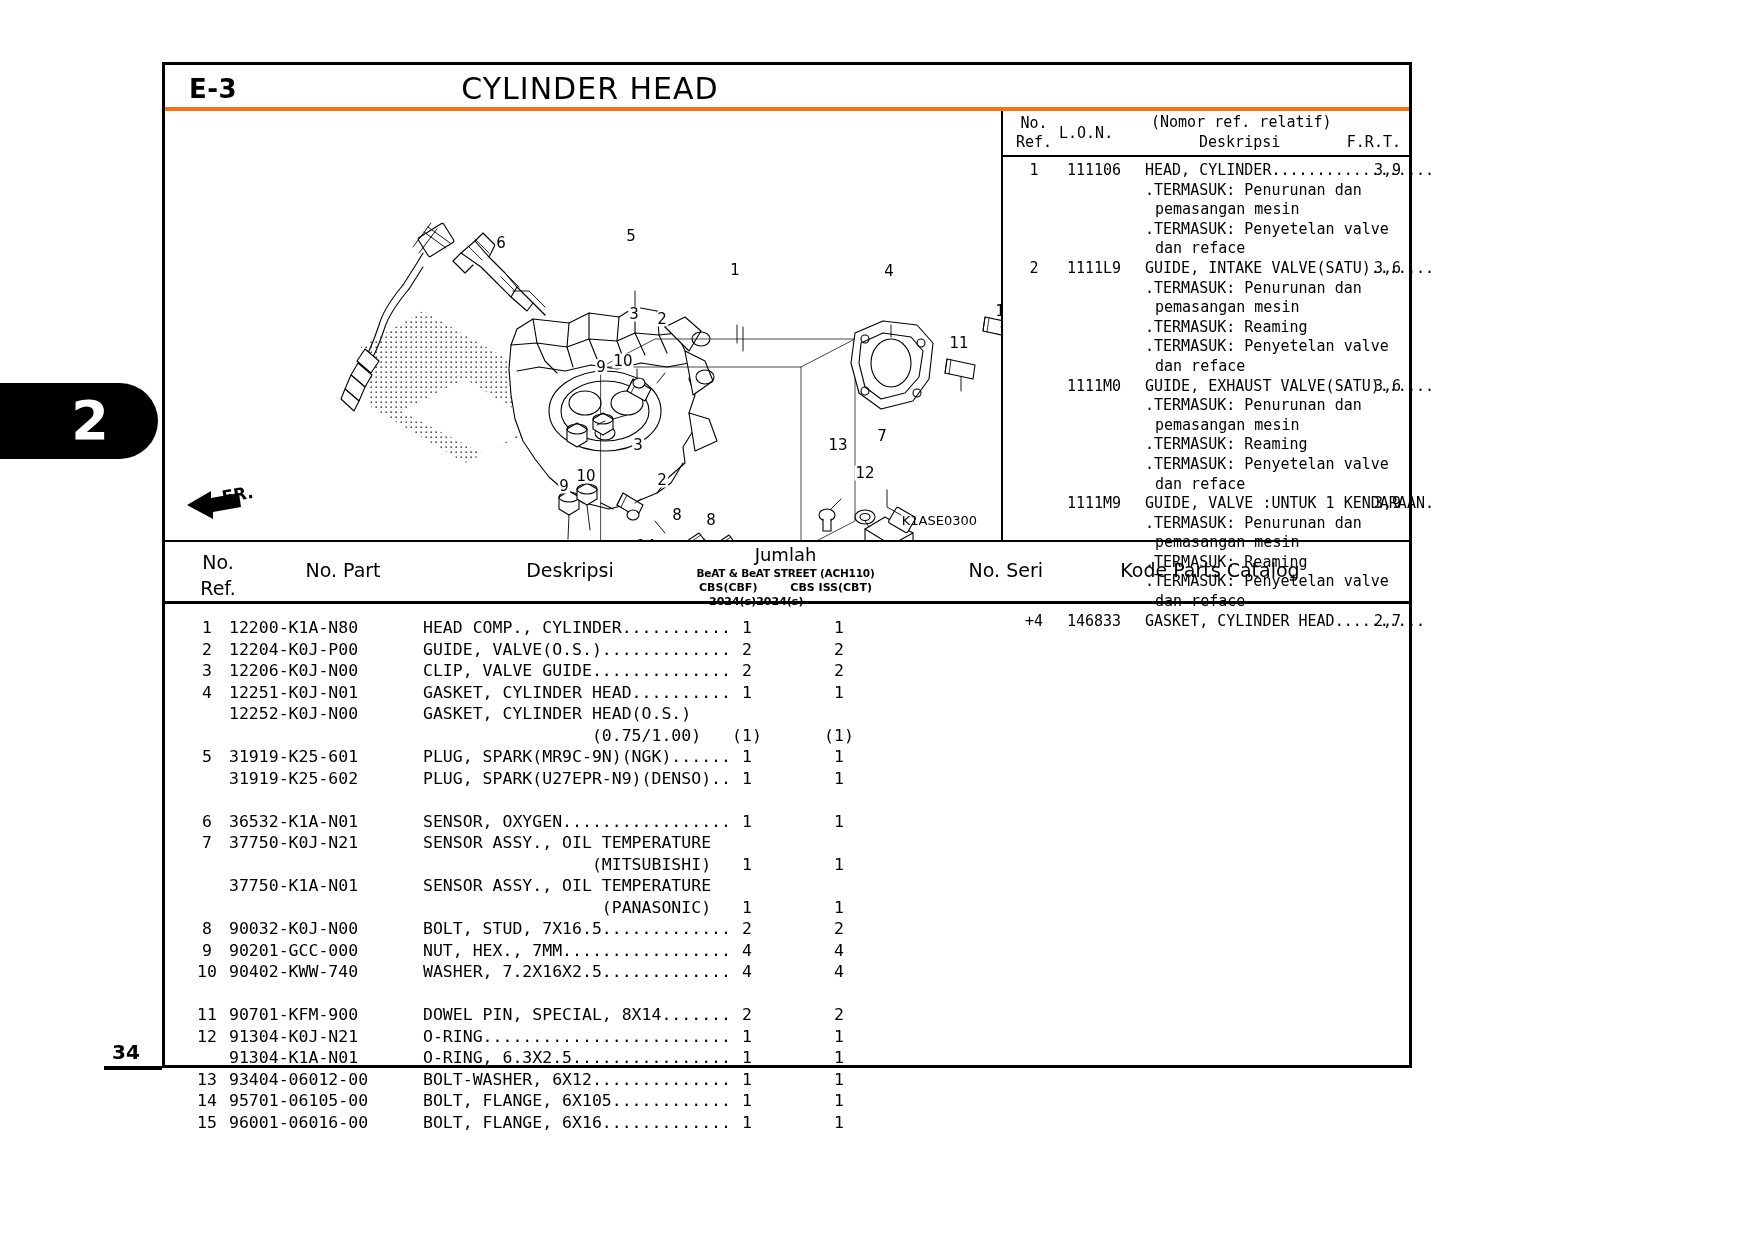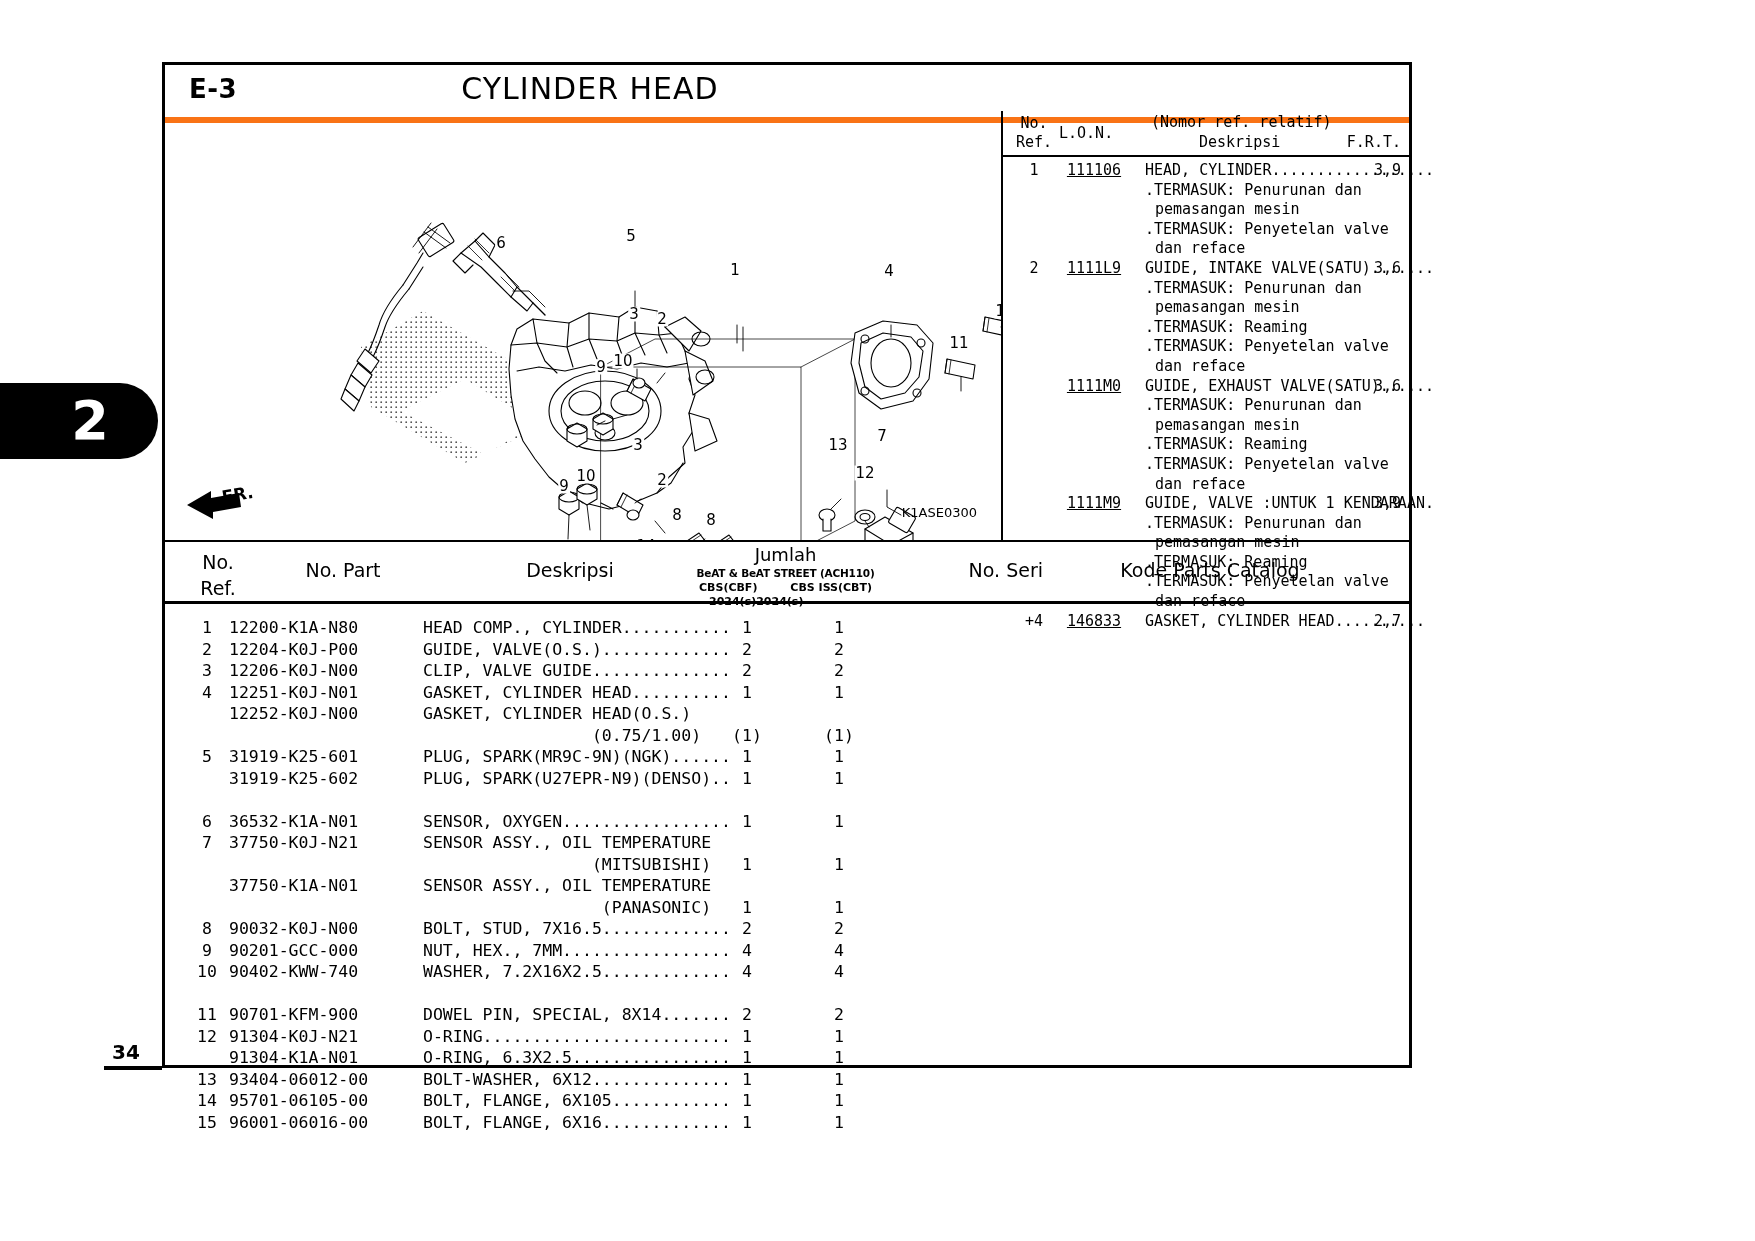--- a/index.html
+++ b/index.html
@@ -37,42 +37,42 @@
   }
 
   
   #frame {
     position:absolute; left:162px; top:62px; width:1250px; height:1006px;
     border:3px solid #000;
   }
 
   
   #title-band {
-    position:absolute; left:0; top:0; width:100%; height:58px;
-    border-bottom:6px solid #f97316;
+    position:absolute; left:0; top:0; width:100%; height:46px;
+    border-bottom:4px solid #f97316;
   }
   #sec-code {
     position:absolute; left:24px; top:9px;
     font-weight:bold; font-size:26px; letter-spacing:.5px;
   }
   #sec-title {
     position:absolute; left:0; top:6px; width:850px; text-align:center;
     font-size:30px; letter-spacing:1px;
   }
 
   
   #illus {
     position:absolute; left:0; top:46px; width:838px; height:429px;
     border-right:2px solid #000;
     overflow:hidden;
   }
   #illus-svg { position:absolute; left:0; top:0; }
   #fr-arrow { position:absolute; left:20px; top:372px; }
   #diagram-code {
-    position:absolute; right:24px; bottom:20px;
+    position:absolute; right:24px; bottom:12px;
     font-family:"DejaVu Sans", sans-serif; font-size:13px;
   }
 
   
   #ref-table {
     position:absolute; left:838px; top:46px; right:0; height:429px;
     font-family:"DejaVu Sans Mono", monospace;
   }
   #ref-head {
     position:relative; height:46px; border-bottom:2px solid #000;
@@ -84,21 +84,21 @@
   #ref-head .h-desk2   { position:absolute; left:196px; top:22px; }
   #ref-head .h-frt     { position:absolute; right:8px; top:22px; }
 
   #ref-body { position:relative; font-size:15px; padding-top:4px; }
   .ref-row { position:relative; height:19.6px; white-space:pre; }
   .ref-row .c-no   { position:absolute; left:8px;  width:46px; text-align:center; }
   .ref-row .c-lon  { position:absolute; left:48px; width:86px; text-align:center;}
   .ref-row .c-desc { position:absolute; left:142px; }
   .ref-row .c-frt  { position:absolute; right:8px; }
   .ref-row.sub2 .c-desc { left:152px; }
-  .ul { text-decoration:underline; }
+  .ul { }
 
   
   #parts {
     position:absolute; left:0; top:475px; right:0; bottom:0;
     border-top:2px solid #000;
   }
   #parts-head { position:relative; height:62px; border-bottom:3px solid #000; }
   #parts-head .ph { position:absolute; font-family:"DejaVu Sans", sans-serif; }
   #ph-noref { left:18px;  top:8px;  width:70px; text-align:center; font-size:19px; line-height:1.35; }
   #ph-part  { left:88px;  top:17px; width:180px; text-align:center; font-size:19px; }

